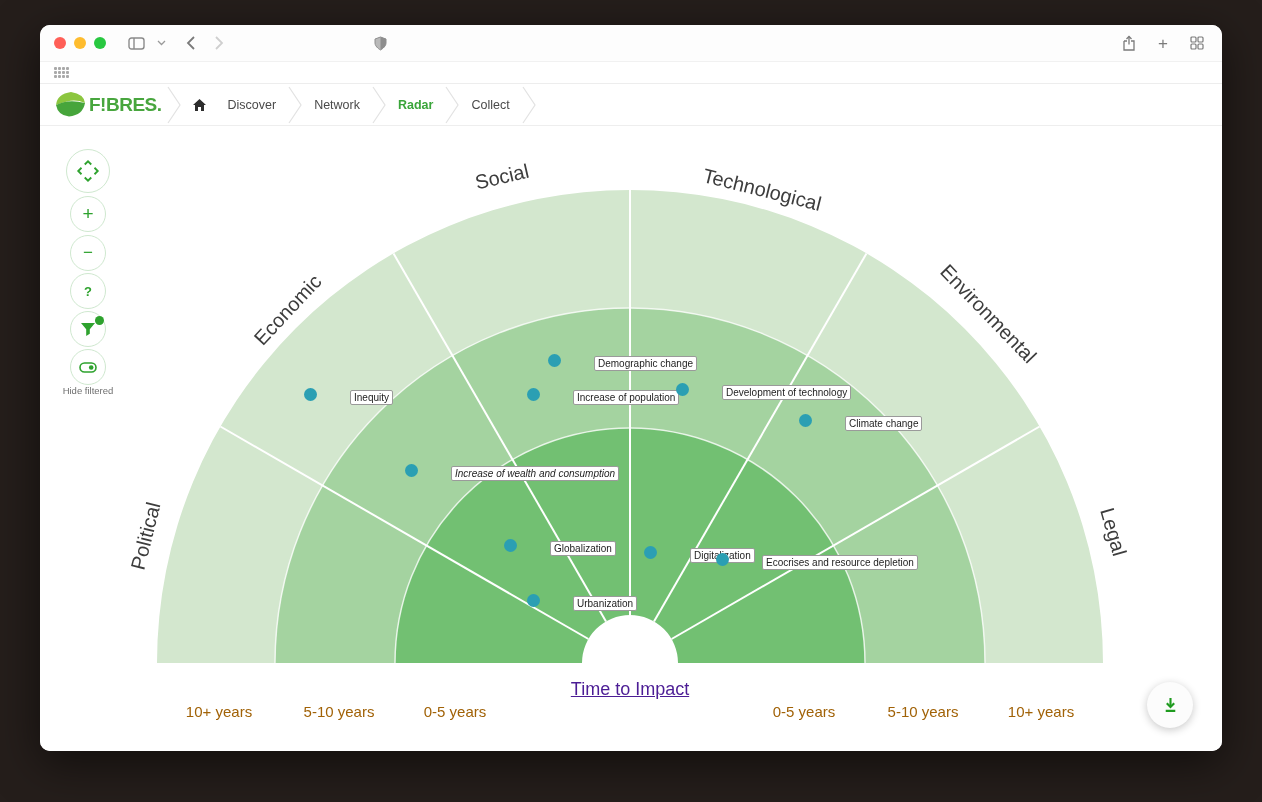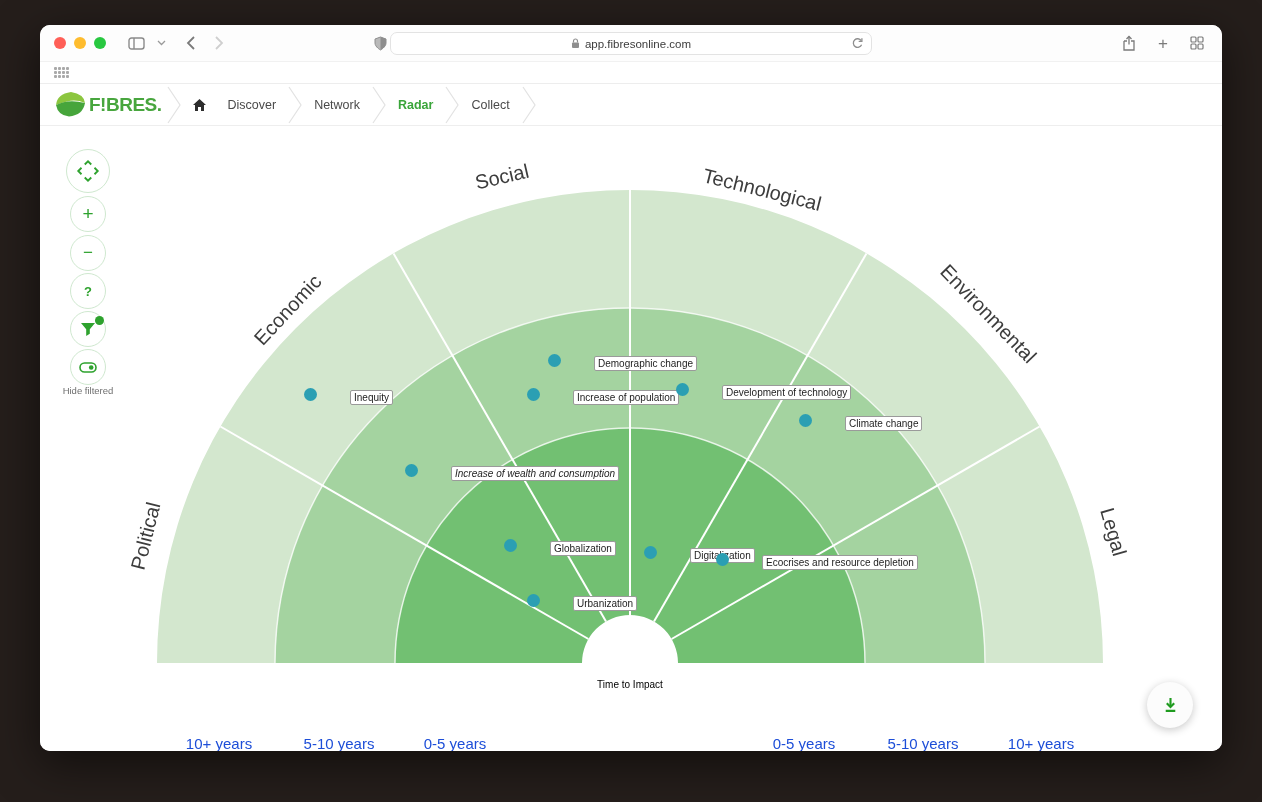--- a/index.html
+++ b/index.html
@@ -78,22 +78,22 @@
   .tool-help{ top:147px; font-size:13px; font-weight:bold; }
   .tool-filter{ top:185px; }
   .tool-toggle{ top:223px; }
   .filter-badge{ position:absolute; left:55px; top:190px; width:9px; height:9px; border-radius:50%; background:var(--accent); }
   .hide-filtered{ position:absolute; left:0; top:259px; width:96px; text-align:center; font-size:9.5px; color:#6f6f6f; }
   
   .sector-label{
     position:absolute; font-size:20px; color:#3d3d3d; white-space:nowrap;
     transform:translate(-50%,-50%) rotate(var(--a,0deg));
   }
-  .year-label{ position:absolute; top:577px; transform:translateX(-50%); font-size:15px; color:#1d4ed8; white-space:nowrap;margin-top:32px; }
-  .axis-label{ position:absolute; left:590px; top:553px; transform:translateX(-50%); font-size:10px; color:#000000; white-space:nowrap; }
+  .year-label{ position:absolute; top:577px; transform:translateX(-50%); font-size:15px; color:#a16207; white-space:nowrap; }
+  .axis-label{ position:absolute; left:590px; top:553px; transform:translateX(-50%); font-size:18px; color:#4c1d95; white-space:nowrap;text-decoration:underline; }
   
   .trend{ position:absolute; height:14px; cursor:pointer;padding-left:40px; }
   .trend-dot{ position:absolute; left:0; top:1px; width:13px; height:13px; border-radius:50%; background:var(--trend-dot); }
   .trend-label{
     position:relative; margin-left:6px; display:inline-block;
     background:#fff; border:1px solid #9a9a9a; border-radius:2px;
     font-size:10px; color:#1d1d1d; line-height:13px; padding:0 3px; white-space:nowrap;
   }
   
   .fab{
@@ -135,33 +135,20 @@
       <svg width="9" height="14" viewBox="0 0 9 14">
           <path d="M1 1 L7 7 L1 13" fill="none" stroke="#cfcfcf" stroke-width="1.8"></path>
         </svg>
     </button>
     <button class="tb-btn" style="position:absolute;left:328px;">
       <svg width="13" height="15" viewBox="0 0 13 15">
           <path d="M6.5 1 L12 3 V7 C12 11 6.5 14 6.5 14 C6.5 14 1 11 1 7 V3 Z" fill="#b9b9b9" stroke="#8e8e8e" stroke-width="1"></path>
           <path d="M6.5 1 L12 3 V7 C12 11 6.5 14 6.5 14 Z" fill="#8e8e8e"></path>
         </svg>
     </button>
-    <div class="urlbar">
-      <svg width="9" height="11" viewBox="0 0 9 11">
-          <rect x="1" y="4.5" width="7" height="5.5" rx="1" fill="#8e8e8e"></rect>
-          <path d="M2.5 4.5 V3 a2 2 0 0 1 4 0 V4.5" fill="none" stroke="#8e8e8e" stroke-width="1.2"></path>
-        </svg>
-      <span>app.fibresonline.com</span>
-      <span class="reload">
-        <svg width="13" height="13" viewBox="0 0 13 13">
-            <path d="M10.6 7.8 A4.3 4.3 0 1 1 10.2 3.6" fill="none" stroke="#8e8e8e" stroke-width="1.3"></path>
-            <path d="M10.9 1.2 L10.9 4.4 L7.7 4.4" fill="none" stroke="#8e8e8e" stroke-width="1.3"></path>
-          </svg>
-      </span>
-    </div>
     <div class="toolbar-right">
       <button class="tb-btn">
         <svg width="14" height="16" viewBox="0 0 14 16">
             <path d="M2 6 H5 M9 6 H12 V15 H2 V6" fill="none" stroke="#7a7a7a" stroke-width="1.3"></path>
             <line x1="7" y1="1.5" x2="7" y2="9.5" stroke="#7a7a7a" stroke-width="1.3"></line>
             <path d="M4.5 4 L7 1.5 L9.5 4" fill="none" stroke="#7a7a7a" stroke-width="1.3"></path>
           </svg>
       </button>
       <button class="tb-btn plus-glyph">+</button>
       <button class="tb-btn">

